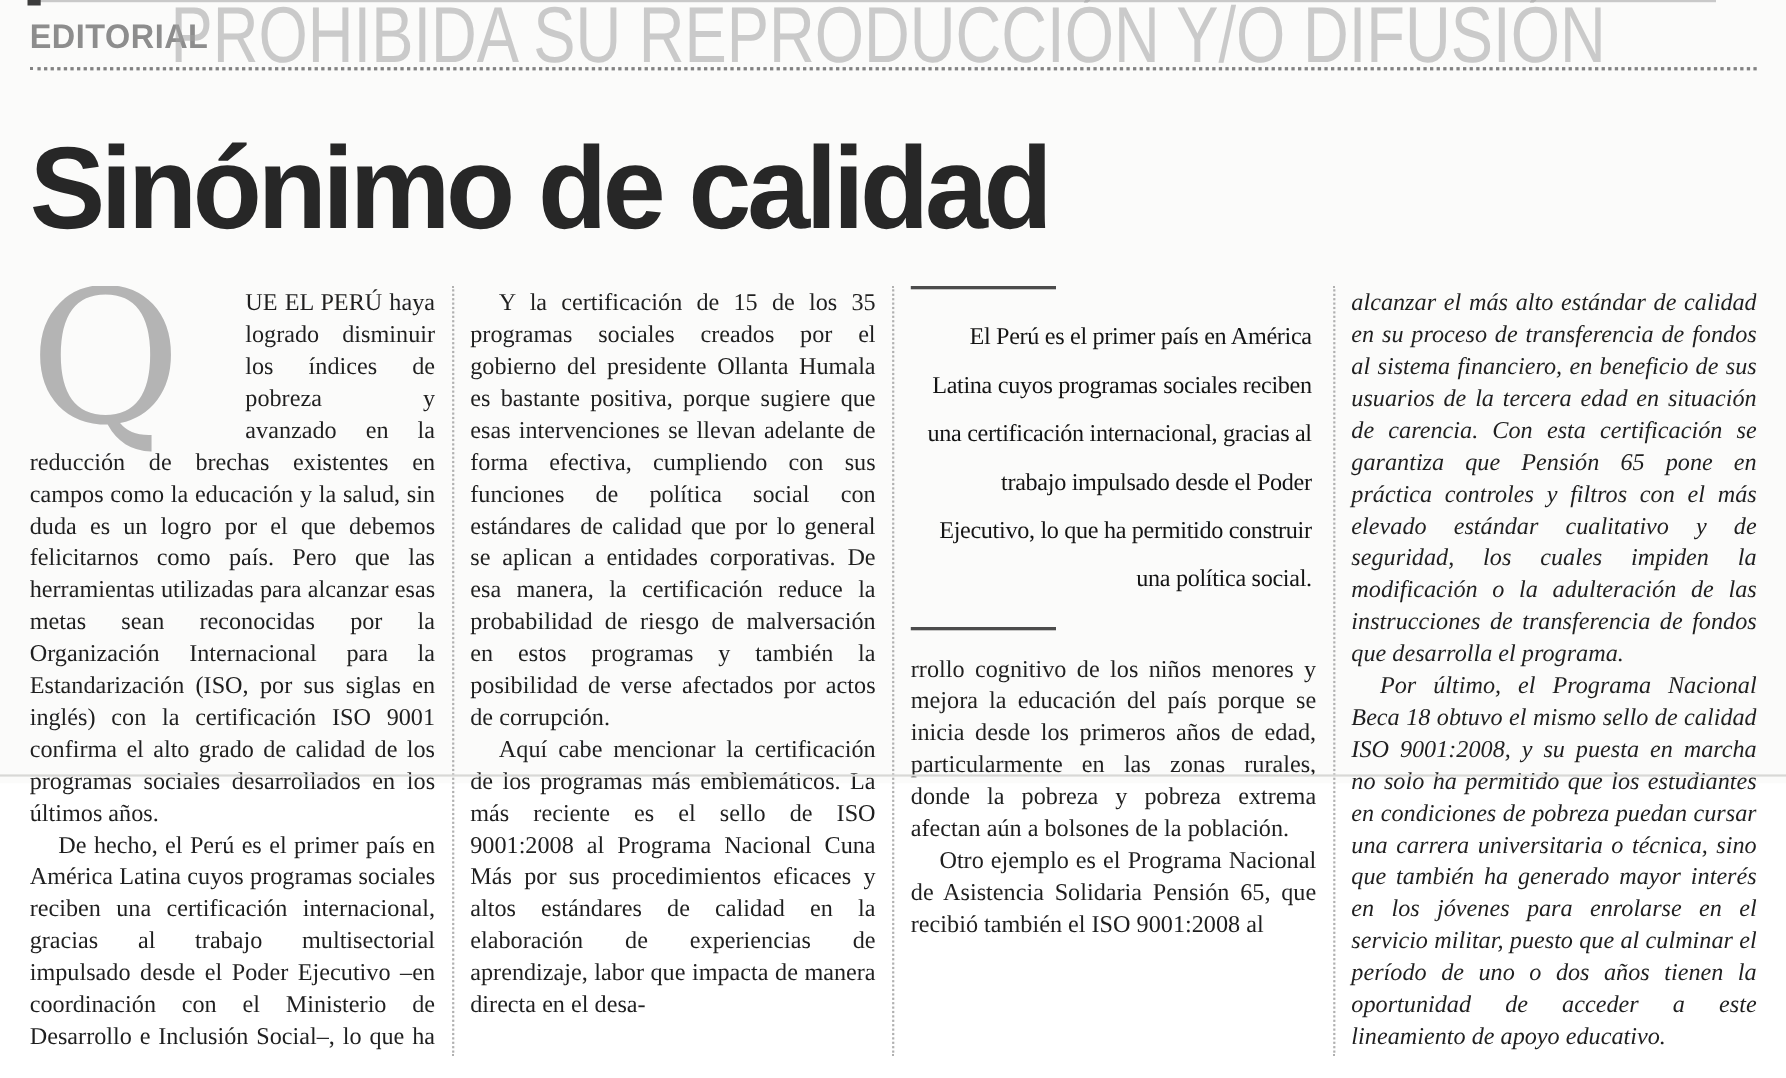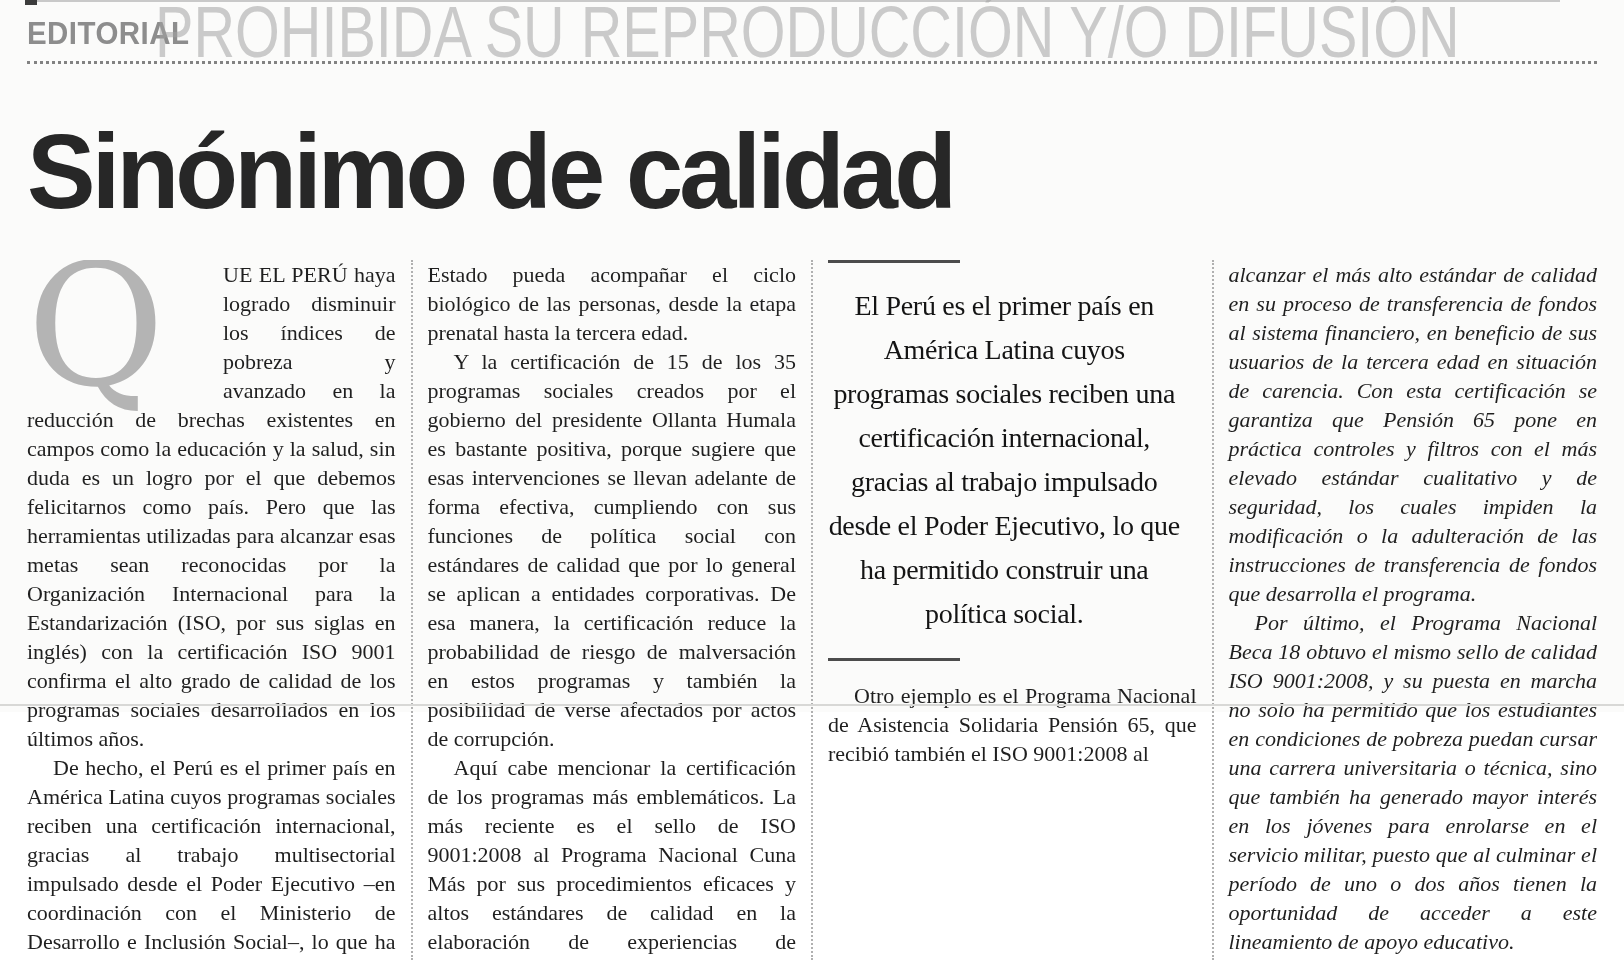--- a/index.html
+++ b/index.html
@@ -105,27 +105,27 @@
     margin: 0 0 20px 0;
     padding-top: 0;
   }
   .pq-rule {
     border: none;
     border-top: 3px solid #4c4c4c;
     width: 132px;
     margin: 0;
   }
   figure.pullquote blockquote {
-    margin: 21px 16px 22px 0;
+    margin: 21px 4px 22px 0;
     font-family: "Liberation Serif", serif;
-    font-size: 28px;
+    font-size: 22px;
     line-height: 44px;
     letter-spacing: -0.3px;
     color: #141414;
-    text-align: center;
+    text-align: right;
   }
 
   .bottom-rule {
     position: absolute; left: 0; bottom: 6px; width: 1624px; height: 2px;
     background: #d8d8d6;
   }
 </style>
 </head>
 <body>
 
@@ -140,30 +140,30 @@
   </header>
 
   <h1 class="headline">Sinónimo de calidad</h1>
 
   <main class="cols">
     <section class="col">
         <p class="body-p"><span class="dropcap">Q</span>UE EL PERÚ haya logrado disminuir los índices de pobreza y avanzado en la reducción de brechas existentes en campos como la educación y la salud, sin duda es un logro por el que debemos felicitarnos como país. Pero que las herramientas utilizadas para alcanzar esas metas sean reconocidas por la Organización Internacional para la Estandarización (ISO, por sus siglas en inglés) con la certificación ISO 9001 confirma el alto grado de calidad de los programas sociales desarrollados en los últimos años.</p>
         <p class="body-p indent">De hecho, el Perú es el primer país en América Latina cuyos programas sociales reciben una certificación internacional, gracias al trabajo multisectorial impulsado desde el Poder Ejecutivo –en coordinación con el Ministerio de Desarrollo e Inclusión Social–, lo que ha permitido construir una política social con visión integral, de tal forma que el</p>
       </section>
     <section class="col">
-        <p class="body-p">Estado pueda acompañar el ciclo biológico de las personas, desde la etapa prenatal hasta la tercera edad.</p>
         <p class="body-p indent">Y la certificación de 15 de los 35 programas sociales creados por el gobierno del presidente Ollanta Humala es bastante positiva, porque sugiere que esas intervenciones se llevan adelante de forma efectiva, cumpliendo con sus funciones de política social con estándares de calidad que por lo general se aplican a entidades corporativas. De esa manera, la certificación reduce la probabilidad de riesgo de malversación en estos programas y también la posibilidad de verse afectados por actos de corrupción.</p>
         <p class="body-p indent">Aquí cabe mencionar la certificación de los programas más emblemáticos. La más reciente es el sello de ISO 9001:2008 al Programa Nacional Cuna Más por sus procedimientos eficaces y altos estándares de calidad en la elaboración de experiencias de aprendizaje, labor que impacta de manera directa en el desa-</p>
       </section>
     <section class="col">
       <figure class="pullquote">
         <hr class="pq-rule">
         <blockquote>El Perú es el primer país en América Latina cuyos programas sociales reciben una certificación internacional, gracias al trabajo impulsado desde el Poder Ejecutivo, lo que ha permitido construir una política social.</blockquote>
         <hr class="pq-rule">
       </figure>
+    <p class="body-p">rrollo cognitivo de los niños menores y mejora la educación del país porque se inicia desde los primeros años de edad, particularmente en las zonas rurales, donde la pobreza y pobreza extrema afectan aún a bolsones de la población.</p>
         <p class="body-p indent">Otro ejemplo es el Programa Nacional de Asistencia Solidaria Pensión 65, que recibió también el ISO 9001:2008 al</p>
       </section>
     <section class="col">
         <p class="body-p">alcanzar el más alto estándar de calidad en su proceso de transferencia de fondos al sistema financiero, en beneficio de sus usuarios de la tercera edad en situación de carencia. Con esta certificación se garantiza que Pensión 65 pone en práctica controles y filtros con el más elevado estándar cualitativo y de seguridad, los cuales impiden la modificación o la adulteración de las instrucciones de transferencia de fondos que desarrolla el programa.</p>
         <p class="body-p indent">Por último, el Programa Nacional Beca 18 obtuvo el mismo sello de calidad ISO 9001:2008, y su puesta en marcha no solo ha permitido que los estudiantes en condiciones de pobreza puedan cursar una carrera universitaria o técnica, sino que también ha generado mayor interés en los jóvenes para enrolarse en el servicio militar, puesto que al culminar el período de uno o dos años tienen la oportunidad de acceder a este lineamiento de apoyo educativo.</p>
       </section>
   </main>
 
   <div class="bottom-rule"></div>
 

